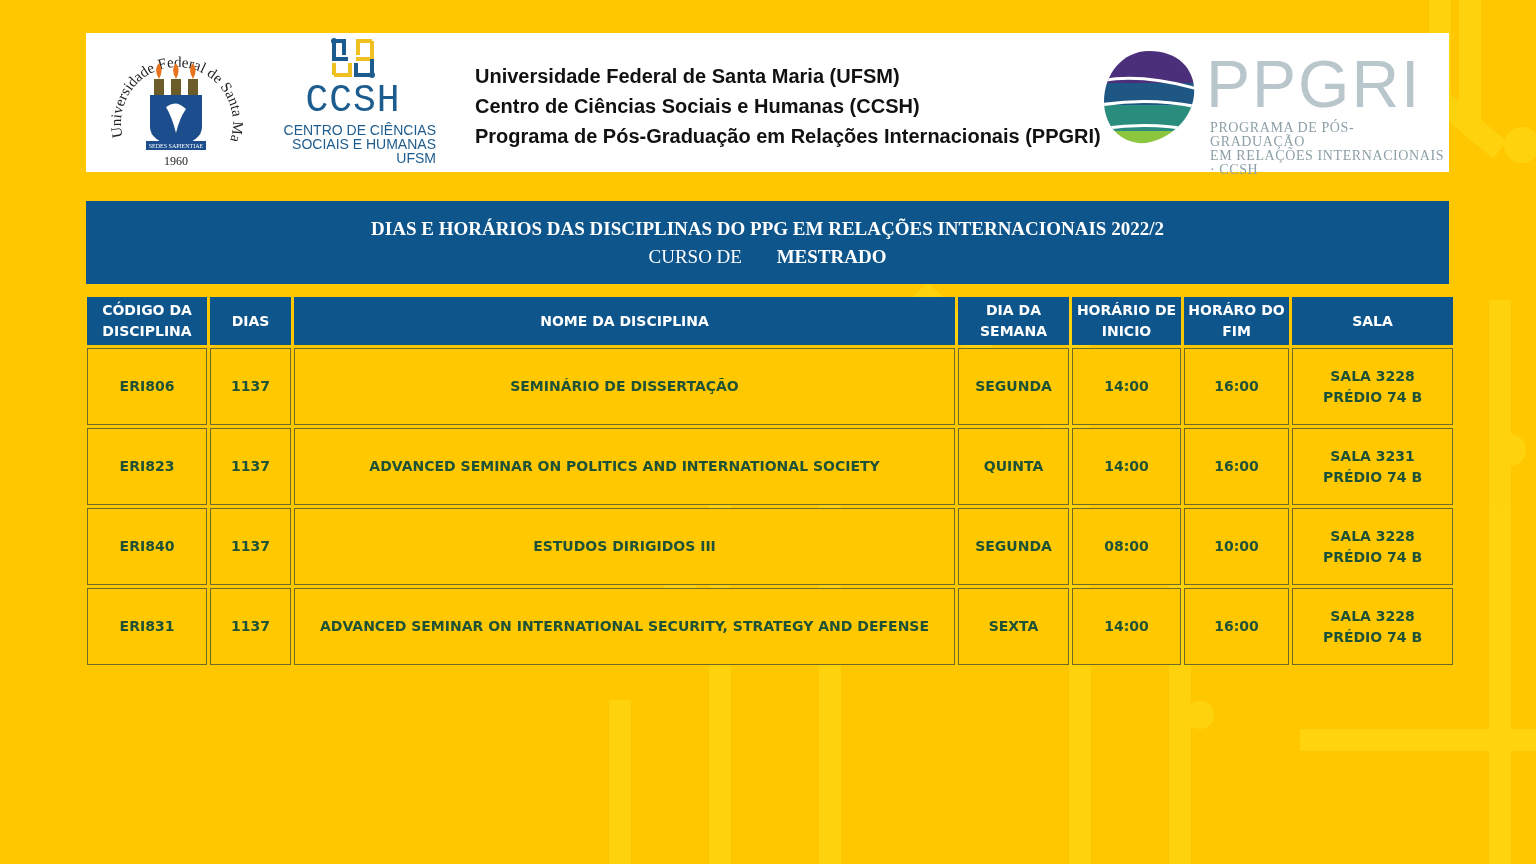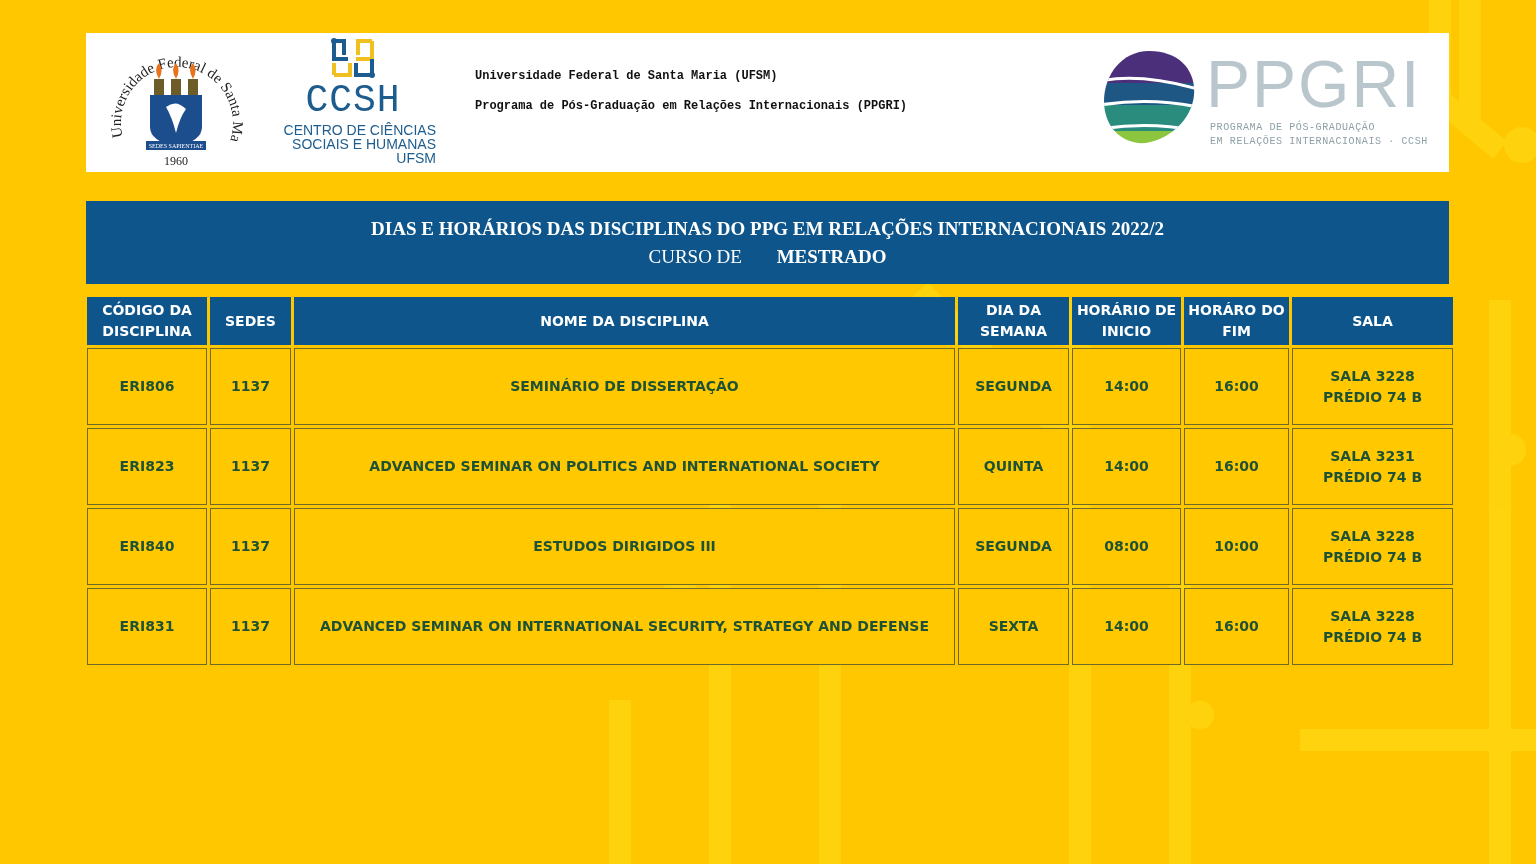--- a/index.html
+++ b/index.html
@@ -19,30 +19,30 @@
   .ccsh-title {
     position: absolute; left: 0; top: 44px; width: 166px; text-align: center;
     font-family: Liberation Mono, monospace; font-size: 38px; color: #1d5c8e; letter-spacing: 1px;
   }
   .ccsh-sub {
     position: absolute; left: 0; top: 88px; width: 166px; text-align: right;
     font-family: Liberation Sans, sans-serif; font-size: 14px; line-height: 14px; color: #1d5c8e;
   }
   .inst-lines {
     position: absolute; left: 389px; top: 28px;
-    font-family: Liberation Mono, monospace; font-weight: bold; font-size: 12px; line-height: 30px; color: #111;
+    font-family: Liberation Sans, sans-serif; font-weight: bold; font-size: 20px; line-height: 30px; color: #111;
   }
   .ppgri-mark { position: absolute; left: 1014px; top: 16px; width: 98px; height: 98px; }
   .ppgri-name {
     position: absolute; left: 1120px; top: 14px;
     font-family: "Liberation Sans", sans-serif; font-size: 66px; line-height: 74px; color: #b9c6cb; letter-spacing: 2px;
   }
   .ppgri-sub {
     position: absolute; left: 1124px; top: 88px;
-    font-family: Liberation Mono, monospace; font-size: 10px; line-height: 14px; color: #8ea0a7; letter-spacing: 0.6px;
+    font-family: Liberation Serif, serif; font-size: 14px; line-height: 14px; color: #8ea0a7; letter-spacing: 0.6px;
   }
   .title-band {
     position: absolute; left: 86px; top: 201px; width: 1363px; height: 83px;
     background: #0d558b; color: #ffffff; text-align: center;
     font-family: "Liberation Serif", serif;
   }
   .title-band .t1 { position: absolute; top: 17px; left: 0; right: 0; font-weight: bold; font-size: 19px; }
   .title-band .t2 { position: absolute; top: 45px; left: 0; right: 0; font-size: 19px; }
   .title-band .t2 b { font-weight: bold; margin-left: 30px; }
   table.schedule {
@@ -117,20 +117,21 @@
     <div class="ccsh-title">CCSH</div>
     <div class="ccsh-sub">
       <div>CENTRO DE CIÊNCIAS</div>
       <div>SOCIAIS E HUMANAS</div>
       <div>UFSM</div>
     </div>
   </div>
 
   <div class="inst-lines">
     <div>Universidade Federal de Santa Maria (UFSM)</div>
+    <div>Centro de Ciências Sociais e Humanas (CCSH)</div>
     <div>Programa de Pós-Graduação em Relações Internacionais (PPGRI)</div>
   </div>
 
   <div class="ppgri-mark">
     <svg width="98" height="98" viewBox="0 0 98 98">
       <defs>
           <clipPath id="cp">
             <path d="M49 2 C80 2 96 22 94 46 C92 70 70 90 46 94 C22 96 4 78 4 52 C4 26 22 2 49 2Z"></path>
           </clipPath>
         </defs>
@@ -163,21 +164,21 @@
       <col style="width:81px">
       <col style="width:661px">
       <col style="width:111px">
       <col style="width:109px">
       <col style="width:105px">
       <col style="width:161px">
   </colgroup>
   <thead>
     <tr>
       <th>CÓDIGO DA DISCIPLINA</th>
-      <th>SEDES</th>
+      <th>DIAS</th>
       <th>NOME DA DISCIPLINA</th>
       <th>DIA DA SEMANA</th>
       <th>HORÁRIO DE INICIO</th>
       <th>HORÁRO DO FIM</th>
       <th>SALA</th>
     </tr>
   </thead>
   <tbody>
     <tr>
       <td>ERI806</td>

